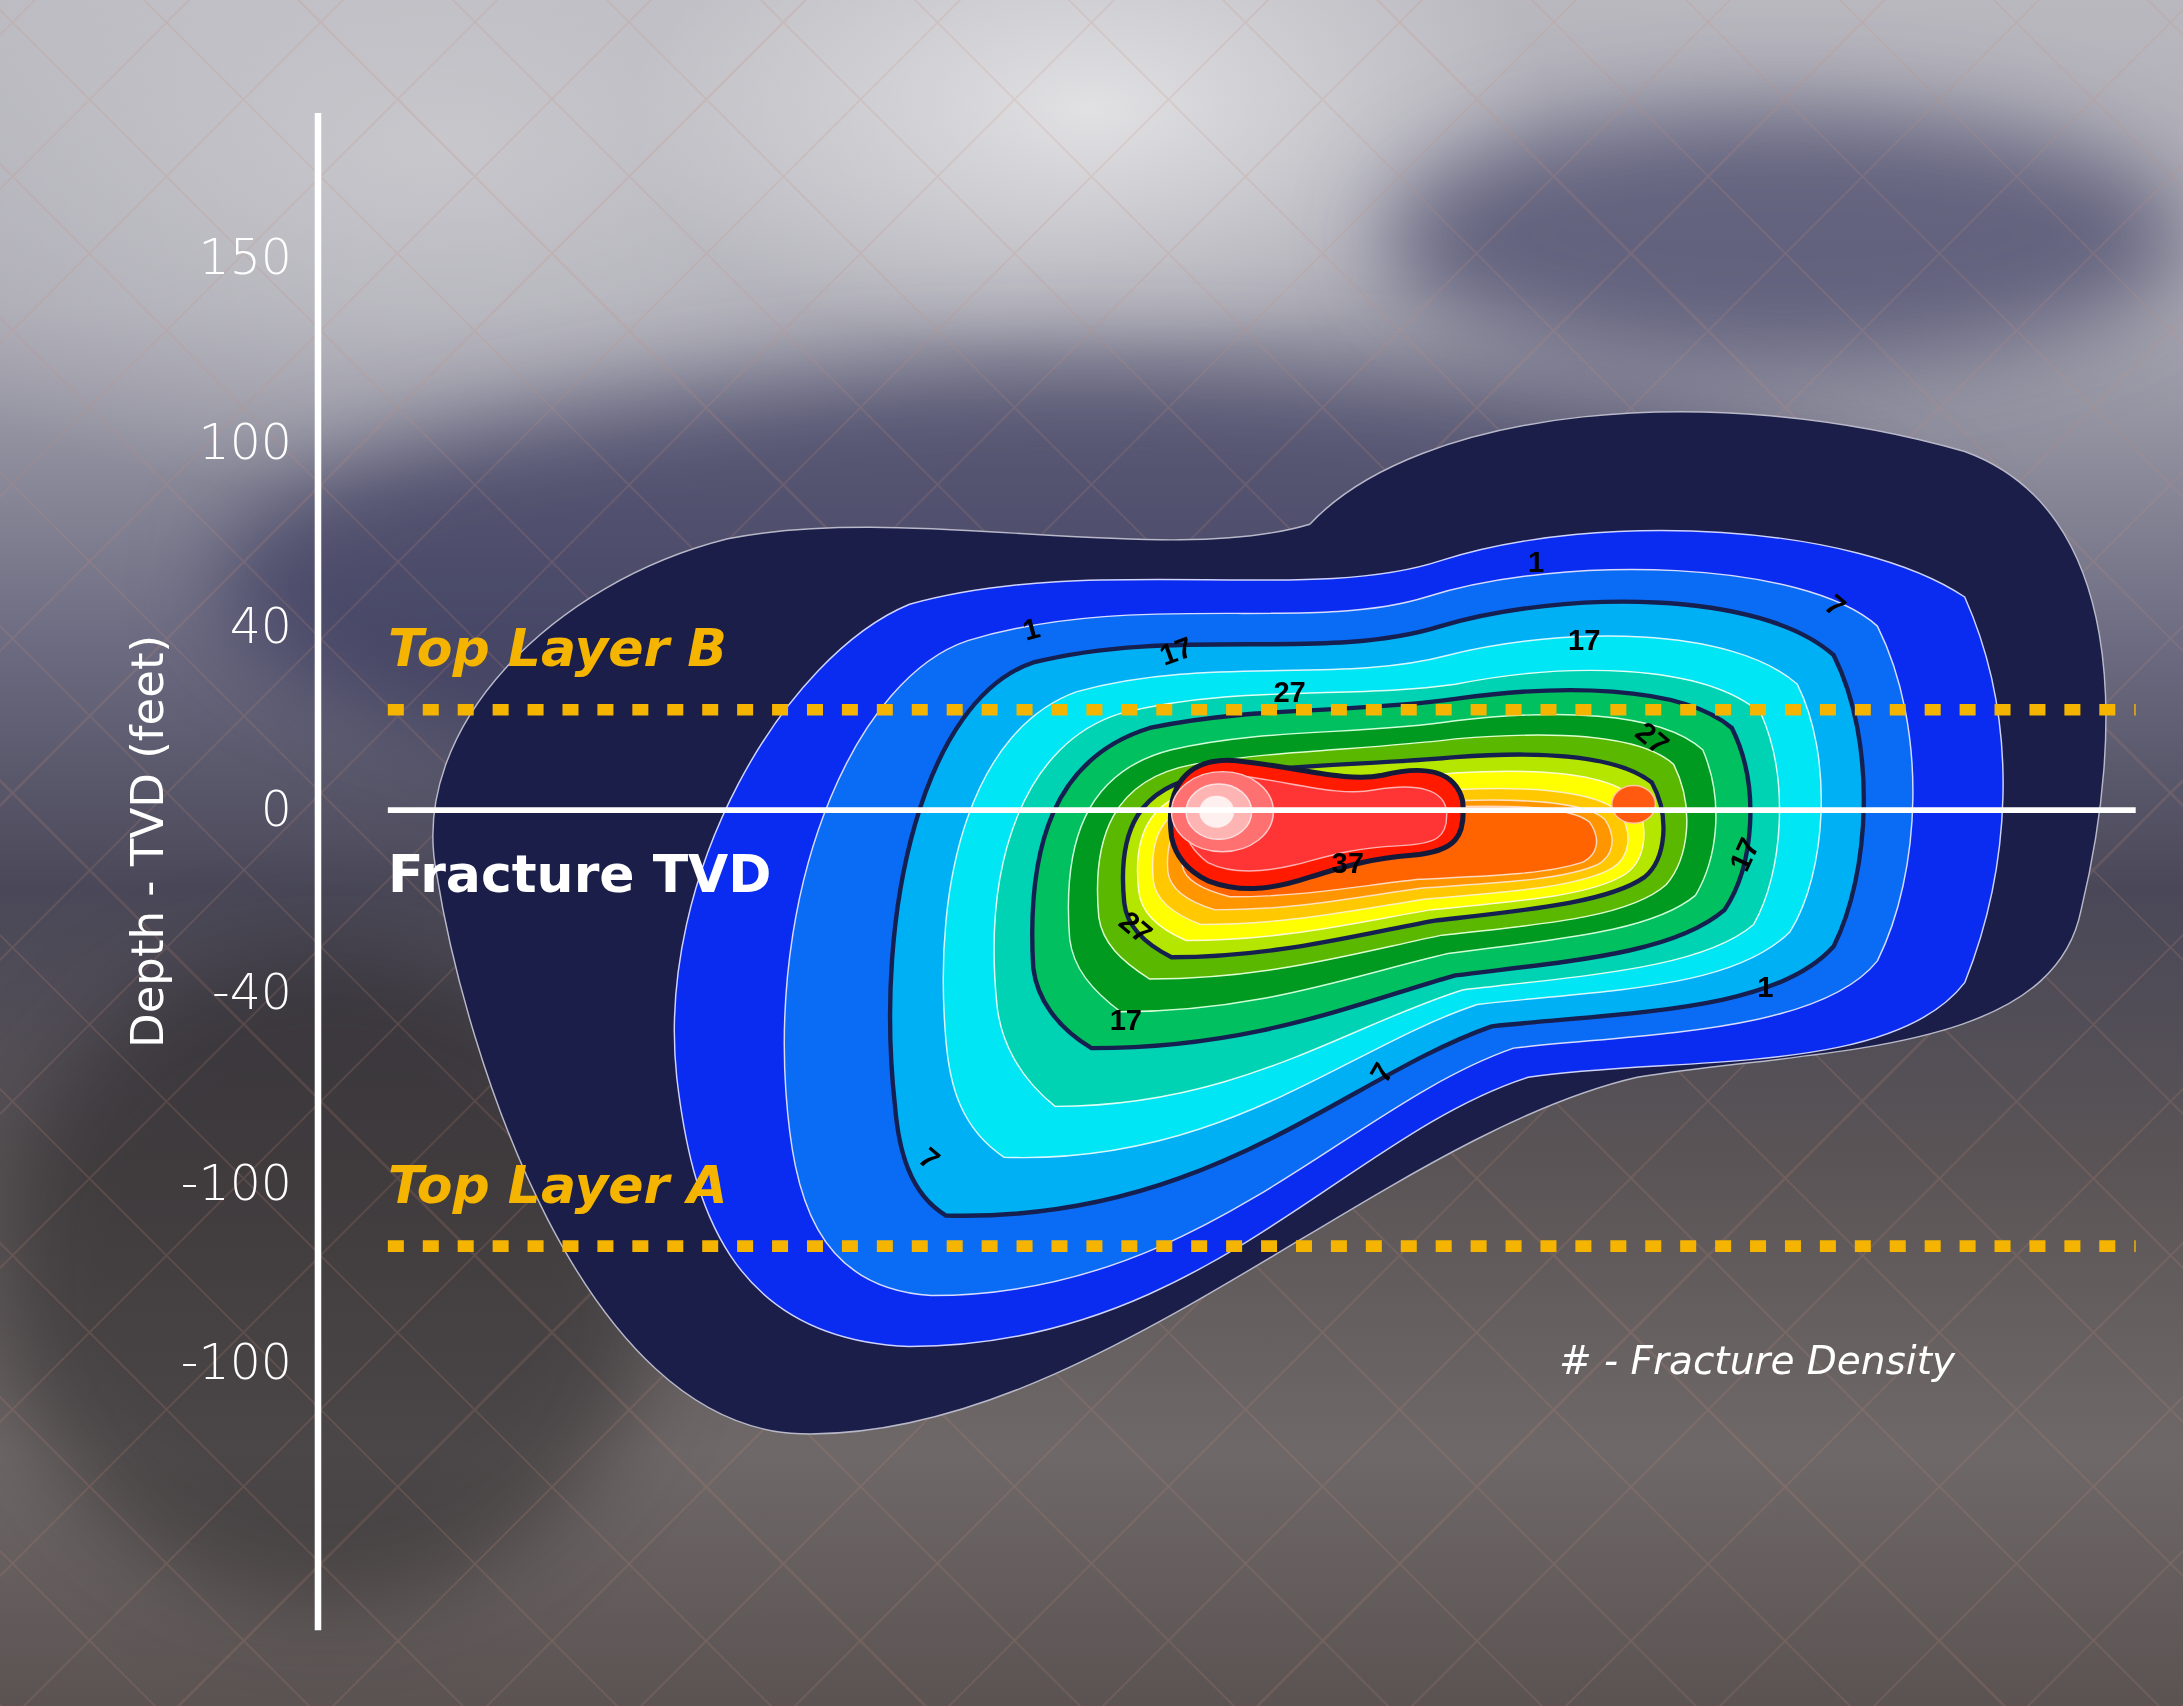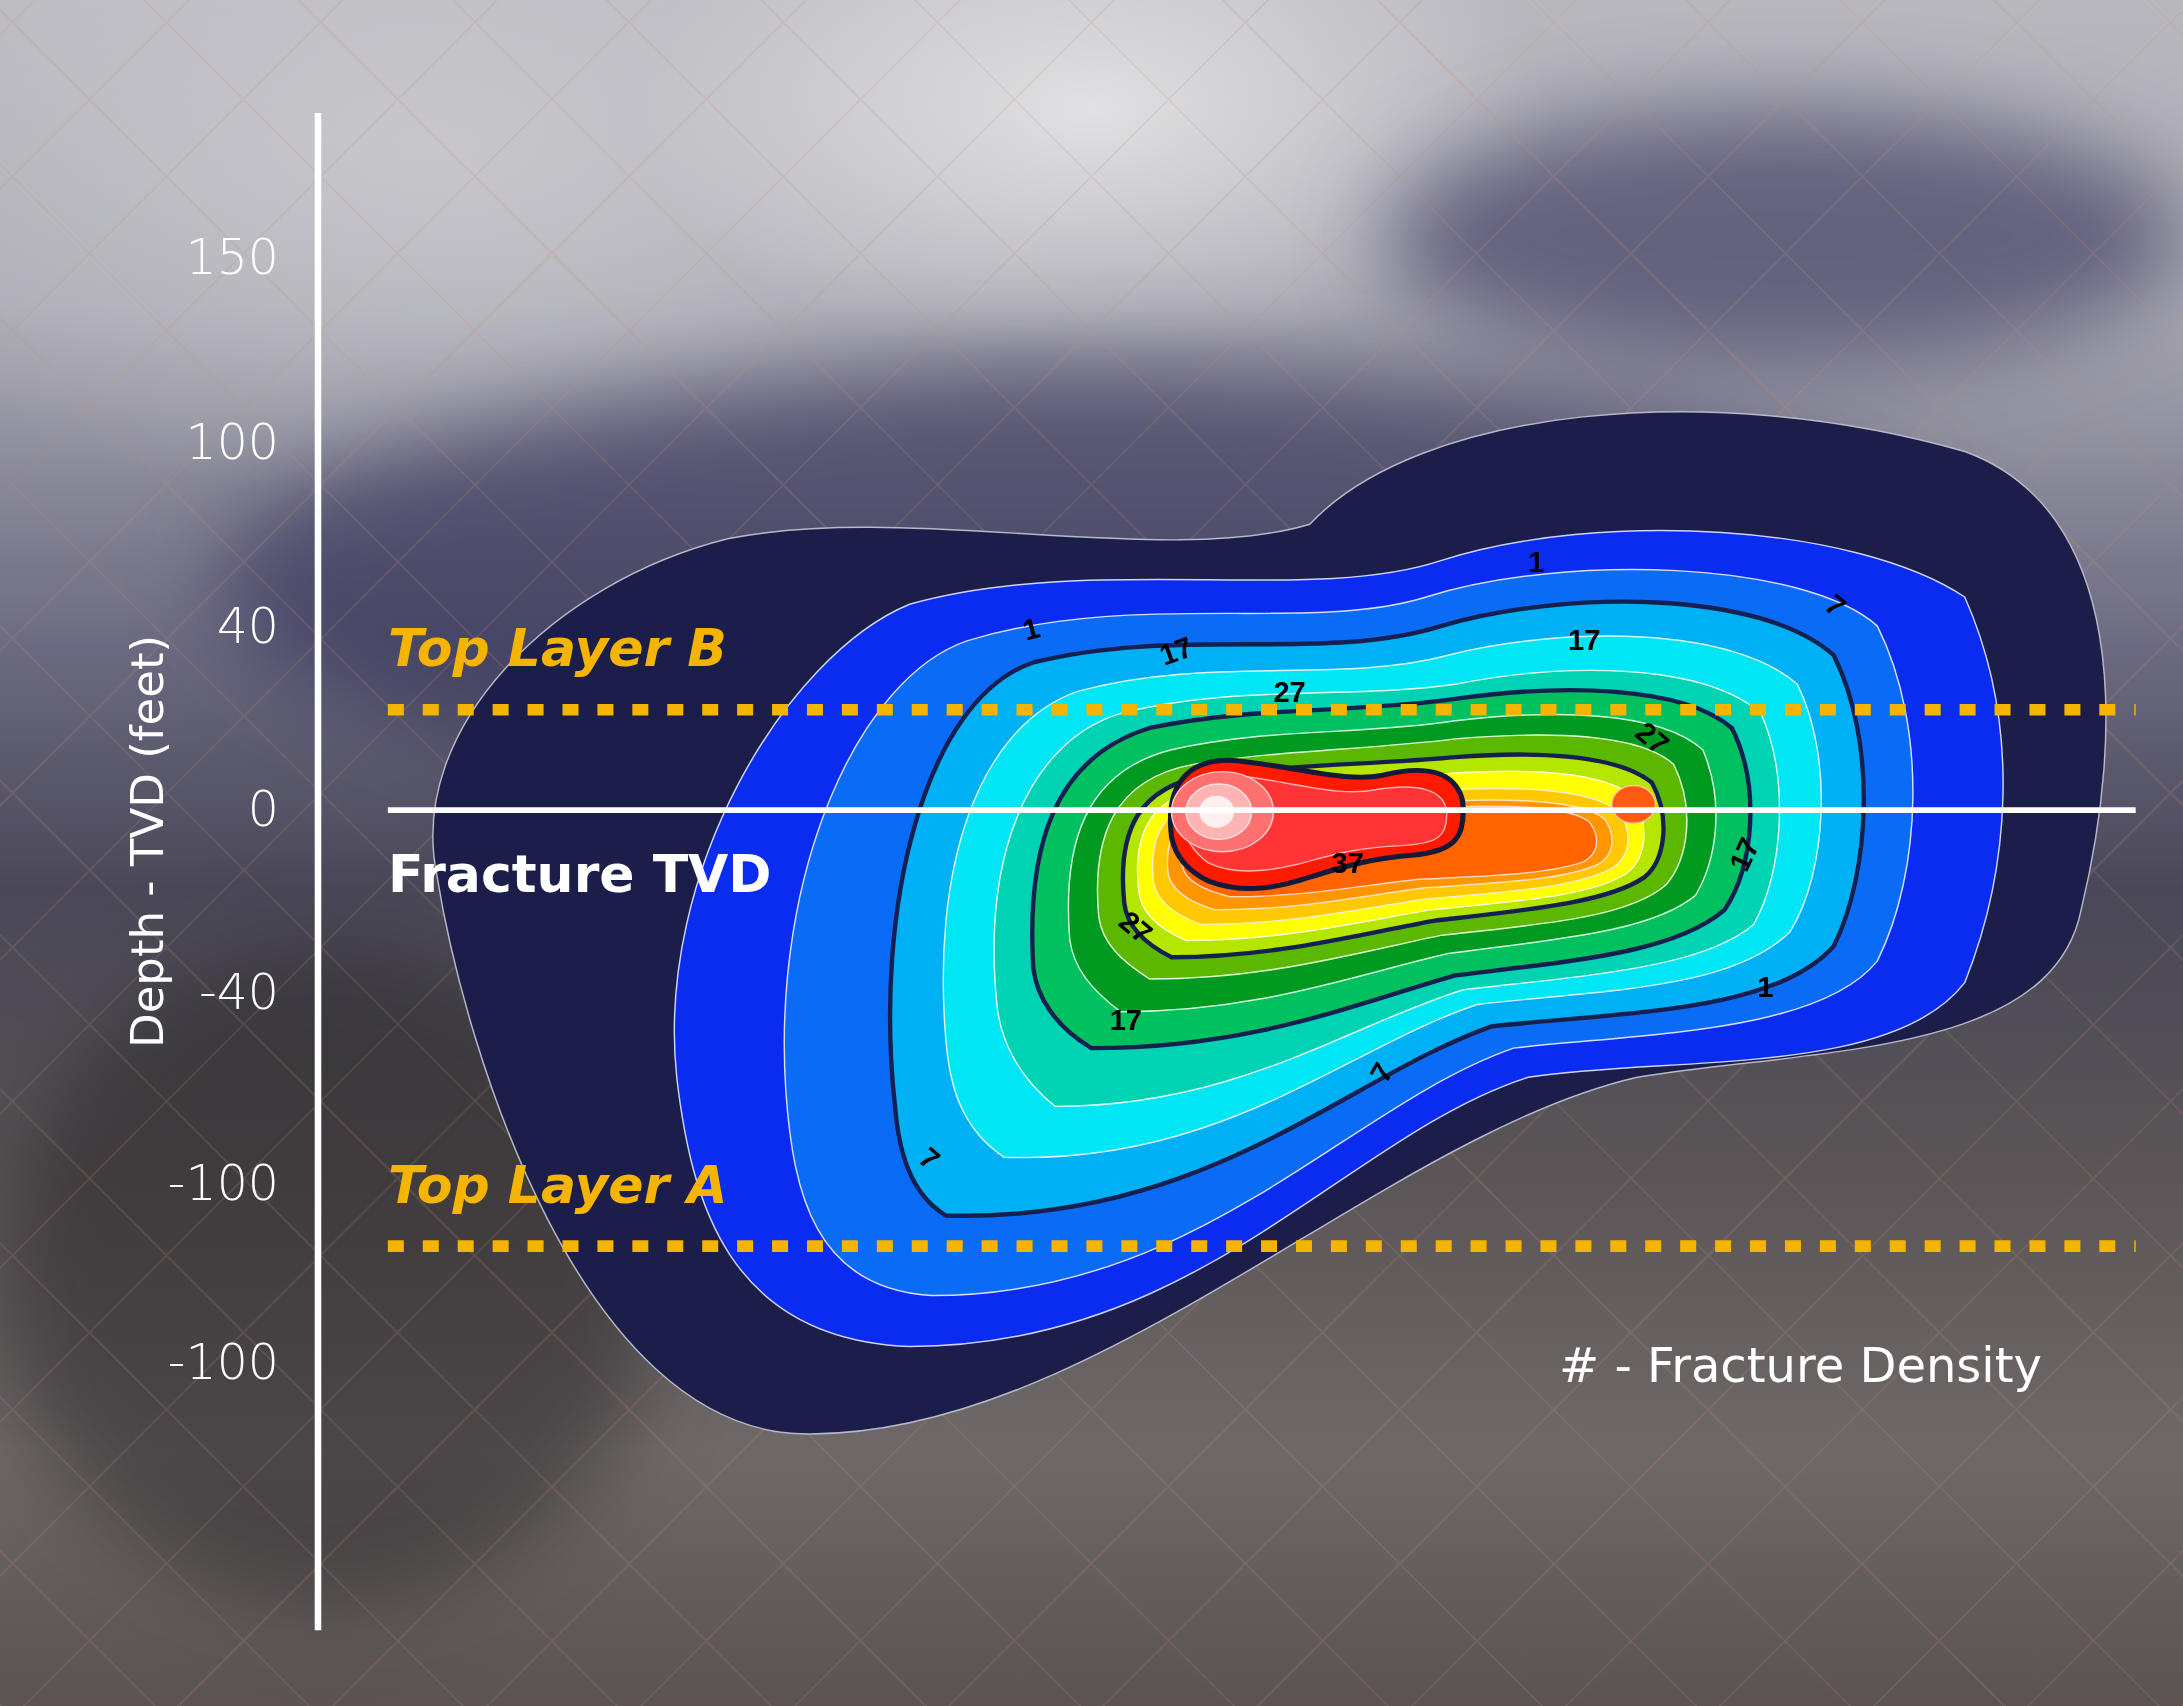--- a/index.html
+++ b/index.html
@@ -8,25 +8,25 @@
     background:
       radial-gradient(ellipse 655px 364px at 1092px 109px, rgba(230,230,232,0.9), rgba(0,0,0,0) 70%),
       radial-gradient(ellipse 1019px 509px at 437px 146px, rgba(200,200,205,0.95), rgba(0,0,0,0) 70%),
       linear-gradient(180deg,#b9b8bf 0%,#a9a8b2 18%,#6b6a80 38%,#4a4858 52%,#5a5456 68%,#6f6868 85%,#5a5352 100%);}
   .grid{position:absolute;inset:0;opacity:0.18;
     background-image:
       repeating-linear-gradient(45deg, rgba(200,140,120,0.9) 0 2.2px, transparent 2.2px 109px),
       repeating-linear-gradient(-45deg, rgba(200,140,120,0.9) 0 2.2px, transparent 2.2px 109px);}
   .shade{position:absolute;border-radius:50%;filter:blur(44px);}
   svg{position:absolute;left:0;top:0;}
-  .tick{position:absolute;color:#fff;font-size:49px;font-weight:300;text-align:right;width:189px;left:90px;line-height:1;}
+  .tick{position:absolute;color:#fff;font-size:49px;font-weight:300;text-align:right;width:189px;left:103px;line-height:1;}
   .ylabel{position:absolute;color:#fff;font-size:45px;left:125px;top:811px;transform-origin:0 0;transform:rotate(-90deg);white-space:nowrap;line-height:1;}
   .layer-label{position:absolute;color:#f5b400;font-weight:bold;font-size:52px;left:388px;line-height:1;font-style:italic;}
   .well-label{position:absolute;color:#fff;font-weight:bold;font-size:52px;left:388px;top:848px;line-height:1;}
-  .legend{position:absolute;color:#fff;font-size:48px;left:1559px;top:1341px;line-height:1;}
+  .legend{position:absolute;color:#fff;font-size:39px;left:1559px;top:1341px;line-height:1;font-style:italic;}
 </style>
 </head>
 <body>
 
 <div id="stage">
   <div class="shade" style="left:218px;top:364px;width:1747px;height:437px;background:rgba(40,40,80,0.55);"></div>
   <div class="shade" style="left:1383px;top:109px;width:801px;height:255px;background:rgba(50,50,90,0.6);"></div>
   <div class="shade" style="left:0px;top:946px;width:655px;height:655px;background:rgba(30,28,30,0.45);"></div>
   <div class="grid"></div>
 

